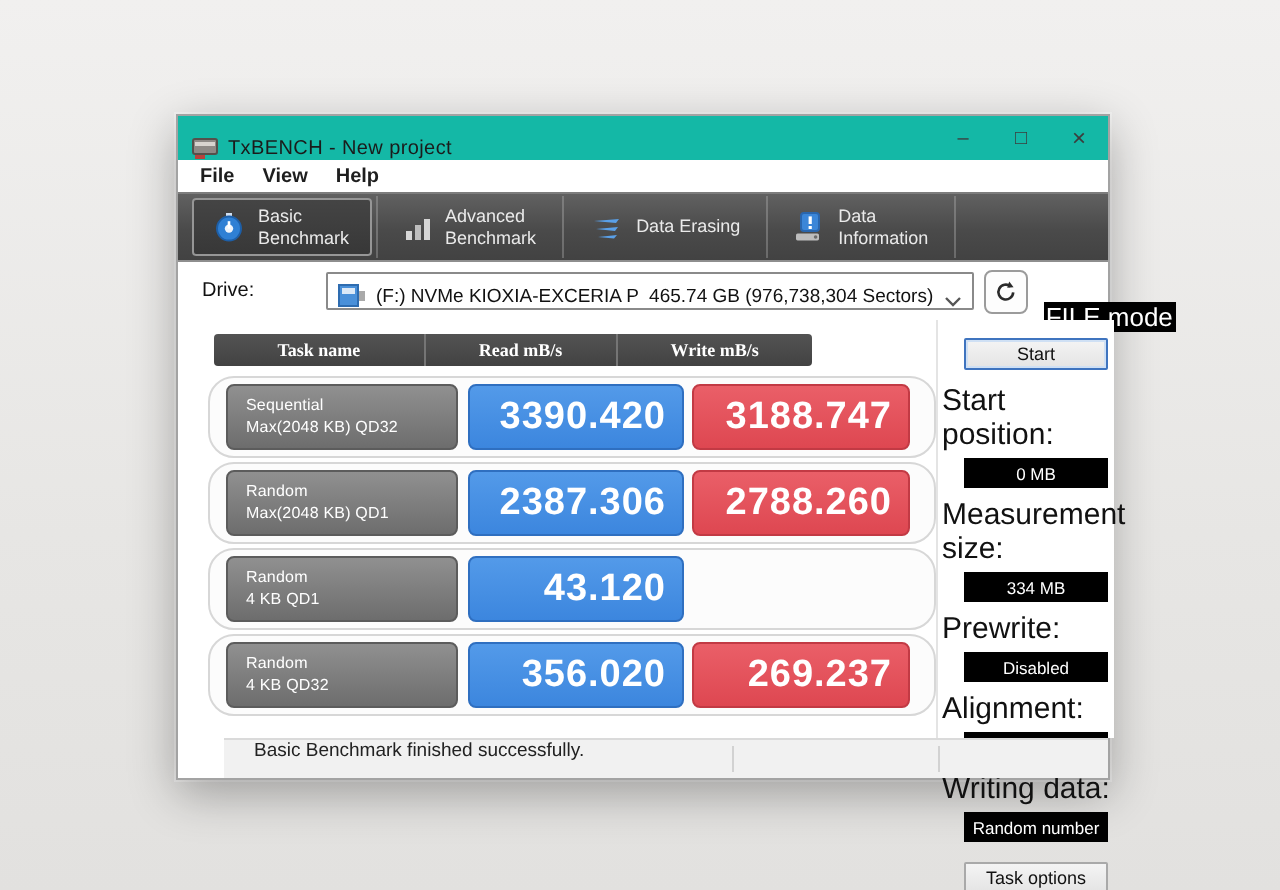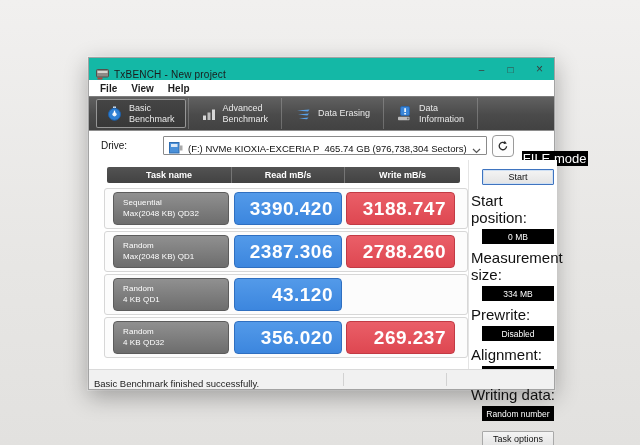--- a/index.html
+++ b/index.html
@@ -32,47 +32,47 @@
   .drive-select{flex:1;height:19px;border:1px solid #8a8a8a;border-radius:1px;display:flex;align-items:flex-end;
     padding:0 5px;font-size:9.5px;color:#111;background:#fff;gap:5px;box-sizing:border-box;}
   .drive-select .drive-text{flex:1;white-space:pre;overflow:hidden;}
   .refresh-btn{width:20px;height:20px;margin-left:5px;border:1px solid #9b9b9b;border-radius:4px;background:#fdfdfd;
     display:flex;align-items:center;justify-content:center;flex:0 0 auto;}
   .filemode-btn{width:66px;height:15px;margin-left:8px;background:#000;color:#fff;font-size:13px;
     display:flex;align-items:center;justify-content:center;flex:0 0 auto;margin-top:25px;}
   
   .content{flex:1;display:flex;background:#fff;min-height:0;}
   .table-area{flex:1;padding:7px 0 0 15px;}
-  .thead{display:flex;height:16px;width:353px;margin-left:3px;background:linear-gradient(180deg,#535353,#424242);
-    border-radius:2px;margin-bottom:5px;box-sizing:border-box;}
+  .thead{display:flex;height:16px;width:299px;margin-left:3px;background:linear-gradient(180deg,#535353,#424242);
+    border-radius:2px;margin-bottom:5px;box-sizing:border-box;font-family:Liberation Serif, serif;}
   .th{color:#fff;font-size:9px;font-weight:bold;display:flex;align-items:center;justify-content:center;box-sizing:border-box;}
   .th+.th{border-left:1px solid #757575;}
   .th1{width:124px;}.th2{width:113px;}.th3{width:116px;}
-  .result-row{position:relative;width:364px;height:41px;border:1px solid #d7d7d7;border-radius:3px;
+  .result-row{position:relative;width:364px;height:41px;border:1px solid #d7d7d7;border-radius:13px;
     margin-bottom:2px;background:#fcfcfc;box-sizing:border-box;}
   .task-box{position:absolute;left:8px;top:3px;width:116px;height:33px;border-radius:4px;box-sizing:border-box;
     background:linear-gradient(180deg,#909090,#6d6d6d);border:1px solid #5c5c5c;color:#fff;font-size:8px;
     display:flex;flex-direction:column;justify-content:center;padding-left:9px;line-height:1.3;letter-spacing:.1px;}
   .val-box{position:absolute;top:3px;height:33px;border-radius:4px;display:flex;align-items:center;justify-content:flex-end;
     color:#fff;font-weight:bold;font-size:19px;letter-spacing:.5px;padding-right:8px;box-sizing:border-box;}
   .read-box{left:129px;width:108px;background:linear-gradient(180deg,#539ae9,#3c86de);border:1px solid #2f6fc0;}
   .write-box{left:241px;width:109px;background:linear-gradient(180deg,#ea5f68,#de4751);border:1px solid #c23a44;}
   
   .sidebar{width:89px;flex:0 0 auto;border-left:1px solid #e4e4e4;padding:9px 0 0 2px;box-sizing:border-box;background:#fff;}
   .sb-btn{width:72px;height:16px;margin-left:11px;background:linear-gradient(180deg,#f4f4f4,#e4e4e4);
     border:1px solid #a9a9a9;border-radius:1px;font-size:9px;color:#111;display:flex;align-items:center;justify-content:center;box-sizing:border-box;}
   .sb-btn.start{border-color:#3f74bf;box-shadow:inset 0 0 0 1px #cfe0f4;margin-bottom:7px;}
   .sb-label{font-size:15px;color:#111;margin:5px 0 3px 0;}
   .sb-value{width:72px;height:15px;margin-left:11px;background:#000;color:#fff;font-size:8.5px;
     display:flex;align-items:center;justify-content:center;box-sizing:border-box;}
   .sb-btn.opt{margin-top:10px;}
   .sb-btn.hist{margin-top:6px;}
   
-  .statusbar{height:19px;flex:0 0 auto;background:#f1f1f1;border-top:1px solid #dadada;display:flex;align-items:flex-end;
-    font-size:9.5px;color:#222;padding-left:5px;position:relative;}
+  .statusbar{height:19px;flex:0 0 auto;background:#f1f1f1;border-top:1px solid #dadada;display:flex;align-items:flex-start;
+    font-size:9.5px;color:#222;padding-left:15px;position:relative;margin-left:23px;}
   .status-sep{position:absolute;top:3px;width:1px;height:13px;background:#d2d2d2;}
   .status-sep.s1{left:254px;}.status-sep.s2{left:357px;}
 </style>
 </head>
 <body>
 
 <div class="stage">
   <div class="window">
 
     <div class="titlebar">

